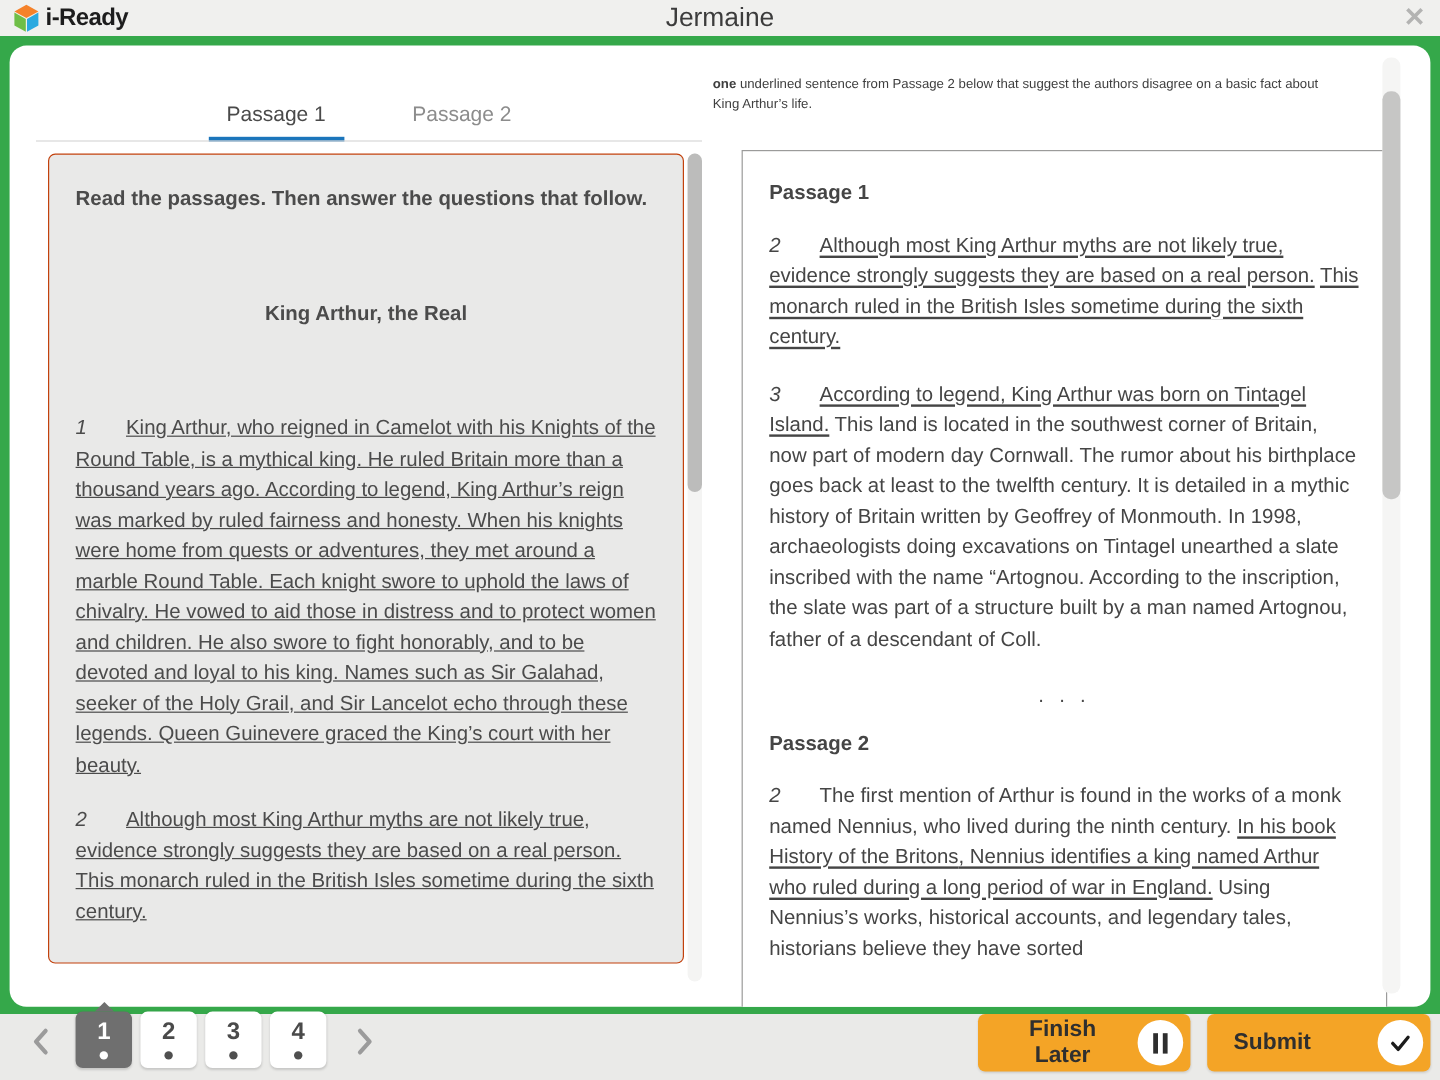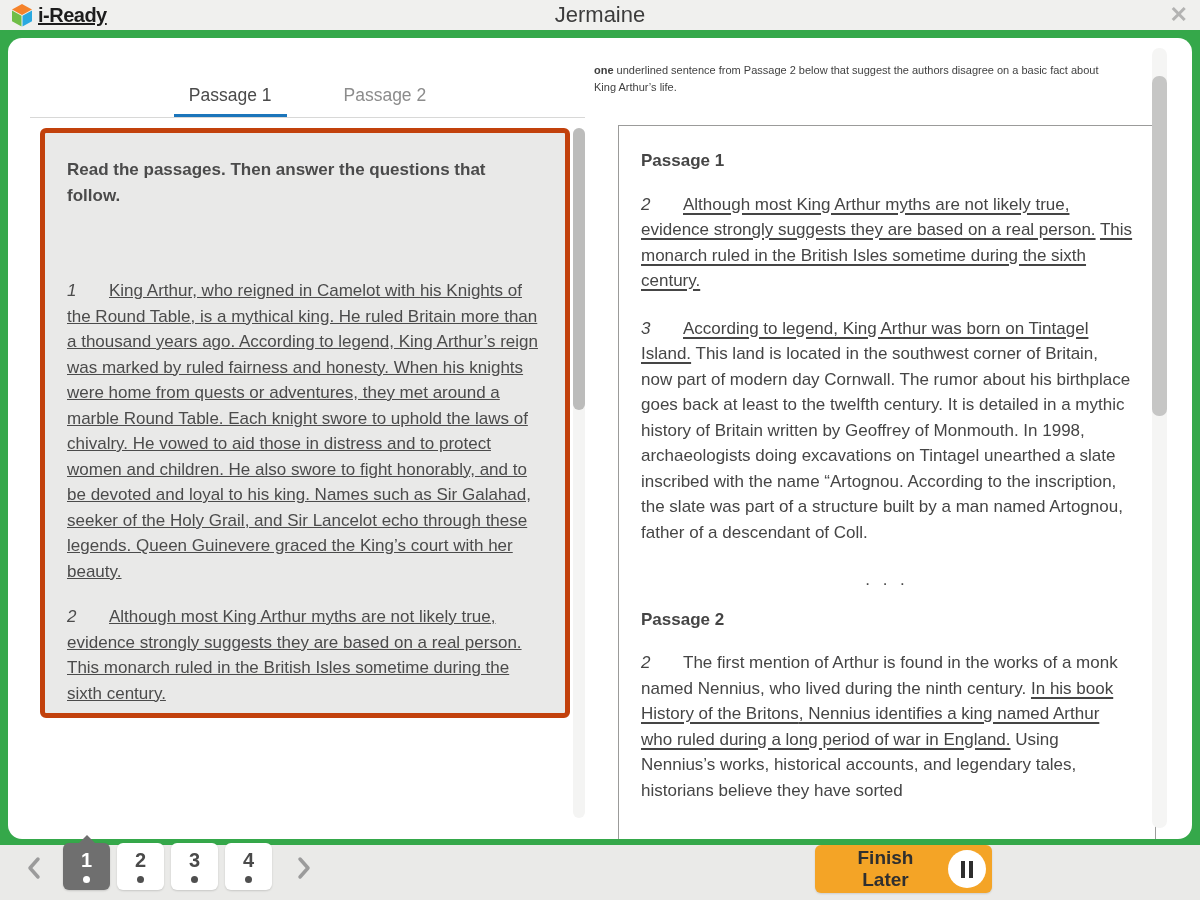--- a/index.html
+++ b/index.html
@@ -8,21 +8,21 @@
     font-family:"Liberation Sans","DejaVu Sans",sans-serif;
     background:#ffffff;
     -webkit-font-smoothing:antialiased;
   }
   
   .topbar{
     position:absolute;left:0;top:0;width:1200px;height:30px;
     background:#f0f0ee;display:flex;align-items:center;
   }
   .logo{position:absolute;left:10px;top:3px;display:flex;align-items:center;gap:4px;}
-  .logo-text{font-size:20px;font-weight:bold;color:#1d1d1d;letter-spacing:-0.5px;text-decoration:underline;}
+  .logo-text{font-size:20px;font-weight:bold;color:#1d1d1d;letter-spacing:-0.5px;}
   .student-name{
     position:absolute;left:0;right:0;text-align:center;
     font-size:22px;color:#3c3c3c;
   }
   .close-btn{
     position:absolute;right:12px;top:1px;border:none;background:none;cursor:pointer;
     font-size:22px;font-weight:bold;color:#b3b3b2;padding:0;line-height:28px;
   }
   
   .frame{
@@ -41,22 +41,22 @@
   .tab{
     border:none;background:none;cursor:pointer;
     font-family:inherit;font-size:17.5px;color:#8c8c8c;
     padding:0 15px 9px;border-bottom:4px solid transparent;line-height:20px;
   }
   .tab.active{color:#4a4a4a;border-bottom-color:var(--blue,#1b75bb);}
   .tabs-rule{
     position:absolute;left:22px;top:79px;width:555px;height:1px;background:#d8d8d7;
   }
   .passage-panel{
-    position:absolute;left:32px;top:90px;width:530px;height:590px;
-    background:#e9e9e8;border:5px solid #c2410c;border-radius:6px;
+    position:absolute;left:32px;top:90px;width:530px;height:675px;
+    background:#e9e9e8;border:1px solid #c2410c;border-radius:6px;
     box-sizing:border-box;padding:24px 22px;
     font-size:17px;line-height:1.5;color:#4b4b4b;overflow:hidden;
   }
   .passage-direction{font-weight:bold;margin:0 0 70px 0;}
   .passage-title{font-weight:bold;text-align:center;margin:0 0 70px 0;}
   .passage-panel p.pp{margin:0 0 20px 0;text-decoration:underline;}
   .pnum{display:inline-block;min-width:42px;font-style:italic;}
   
   .sb-track{position:absolute;background:#f4f4f3;border-radius:7px;}
   .sb-thumb{position:absolute;left:0;width:100%;background:#bcbcbb;border-radius:7px;}
@@ -146,20 +146,21 @@
   <div class="card">
 
     <nav class="tabs">
         <button class="tab active">Passage 1</button>
         <button class="tab">Passage 2</button>
       </nav>
     <div class="tabs-rule"></div>
 
     <div class="passage-panel">
       <p class="passage-direction">Read the passages. Then answer the questions that follow.</p>
+      <p class="passage-title">King Arthur, the Real</p>
       <div id="left-paras">
           <p class="pp"><span class="pnum">1</span><span>King Arthur, who reigned in Camelot with his Knights of the Round Table, is a mythical king. He ruled Britain more than a thousand years ago. According to legend, King Arthur’s reign was marked by ruled fairness and honesty. When his knights were home from quests or adventures, they met around a marble Round Table. Each knight swore to uphold the laws of chivalry. He vowed to aid those in distress and to protect women and children. He also swore to fight honorably, and to be devoted and loyal to his king. Names such as Sir Galahad, seeker of the Holy Grail, and Sir Lancelot echo through these legends. Queen Guinevere graced the King’s court with her beauty.</span></p>
           <p class="pp"><span class="pnum">2</span><span>Although most King Arthur myths are not likely true, evidence strongly suggests they are based on a real person. This monarch ruled in the British Isles sometime during the sixth century.</span></p>
         </div>
     </div>
 
     <div class="sb-track sb-left">
       <div class="sb-thumb"></div>
     </div>
 
@@ -213,13 +214,21 @@
     </svg>
   </button>
 
   <button class="action-btn btn-finish">
     <span>Finish Later</span>
     <span class="circle">
         <span class="pause-icon"></span>
       </span>
   </button>
 
+  <button class="action-btn btn-submit">
+    <span>Submit</span>
+    <span class="circle">
+      <svg width="22" height="22" viewBox="0 0 24 24">
+        <path d="M5 12.5 L10 18 L19 7" fill="none" stroke="#1c1c1c" stroke-width="3" stroke-linecap="round" stroke-linejoin="round"></path>
+      </svg>
+    </span>
+  </button>
 </footer>
 
 </body></html>

